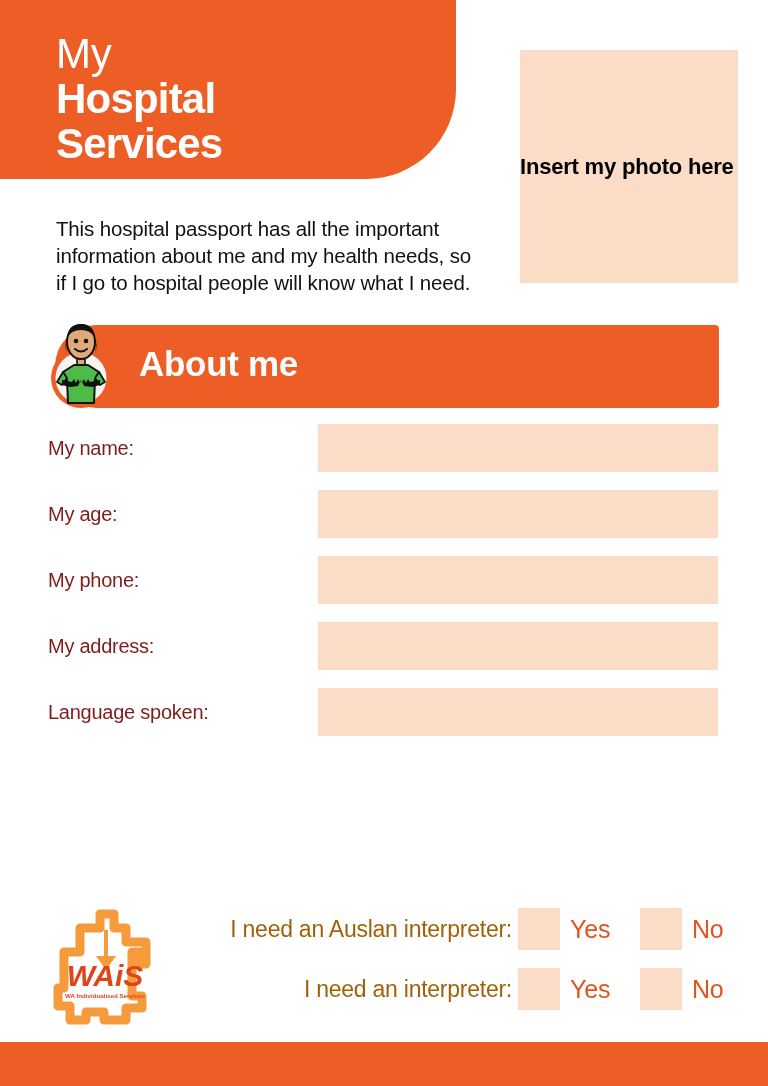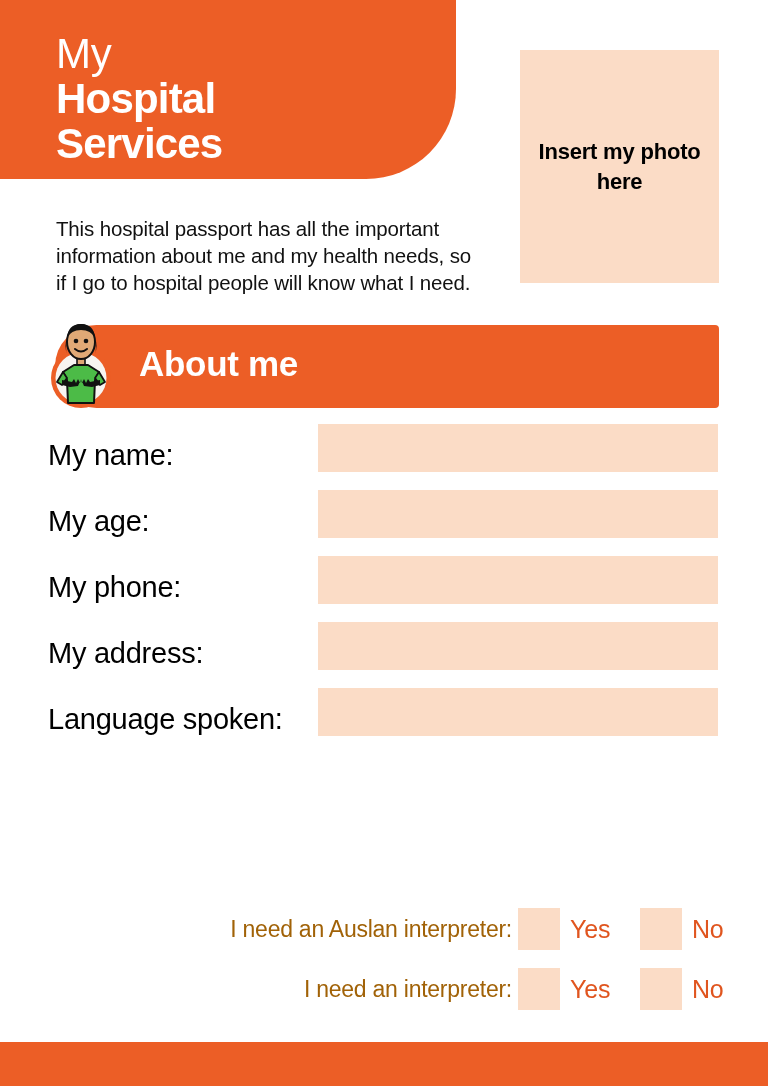--- a/index.html
+++ b/index.html
@@ -49,26 +49,26 @@
     letter-spacing: -0.8px;
     display: block;
     line-height: 1.06;
   }
 
   
   .photo-box {
     position: absolute;
     left: 520px;
     top: 50px;
-    width: 199px;
+    width: 218px;
     height: 233px;
     background: #FBDCC6;
     display: flex;
     align-items: center;
-    justify-content: flex-end;
+    justify-content: flex-start;
   }
   .photo-box-label {
     color: #000000;
     font-size: 22px;
     font-weight: bold;
     text-align: center;
     line-height: 1.32;
     letter-spacing: -0.2px;
   }
 
@@ -118,26 +118,26 @@
     top: 424px;
     width: 768px;
   }
   .form-row {
     position: relative;
     height: 66px;
   }
   .form-label {
     position: absolute;
     left: 48px;
-    top: 7px;
+    top: 0;
     height: 48px;
     display: flex;
     align-items: center;
-    color: #000000;
-    font-size: 29px;
+    color: #7f1d1d;
+    font-size: 20px;
     letter-spacing: -0.25px;
     white-space: nowrap;
   }
   .form-input {
     position: absolute;
     left: 318px;
     top: 0;
     width: 400px;
     height: 48px;
     background: #FBDCC6;
@@ -273,20 +273,34 @@
     <div class="form-row">
       <div class="form-label">My address:</div>
       <div class="form-input"></div>
     </div>
     <div class="form-row">
       <div class="form-label">Language spoken:</div>
       <div class="form-input"></div>
     </div>
   </div>
 
+  <div class="logo">
+    <svg viewBox="0 0 126 122" width="126" height="122" xmlns="http://www.w3.org/2000/svg">
+
+      <path d="M22 44 L38 44 L38 20 L58 20 L58 6 L72 6 L72 20 L84 20 L84 34
+               L96 34 L104 34 L104 44 L104 56 L98 56 L98 44 L90 44
+               L90 88 L100 88 L100 100 L84 100 L84 112 L62 112 L62 104
+               L44 104 L44 112 L28 112 L28 98 L16 98 L16 80 L22 80 Z" fill="none" stroke="#F59B3C" stroke-width="9" stroke-linejoin="round"></path>
+
+      <path d="M66 22 L66 48 L74 48 L64 62 L54 48 L62 48 L62 22 Z" fill="#F59B3C"></path>
+
+      <text x="63" y="78" text-anchor="middle" font-family="Liberation Sans, sans-serif" font-size="30" font-weight="bold" font-style="italic" fill="#E0441B">WAiS</text>
+      <text x="63" y="90" text-anchor="middle" font-family="Liberation Sans, sans-serif" font-size="6.2" font-weight="bold" fill="#E0441B">WA Individualised Services</text>
+    </svg>
+  </div>
 
   <div class="interp-area">
     <div class="interp-row">
       <div class="interp-label">I need an Auslan interpreter:</div>
       <div class="check-group yes">
         <div class="check-box"></div>
         <span class="check-text">Yes</span>
       </div>
       <div class="check-group no">
         <div class="check-box"></div>

